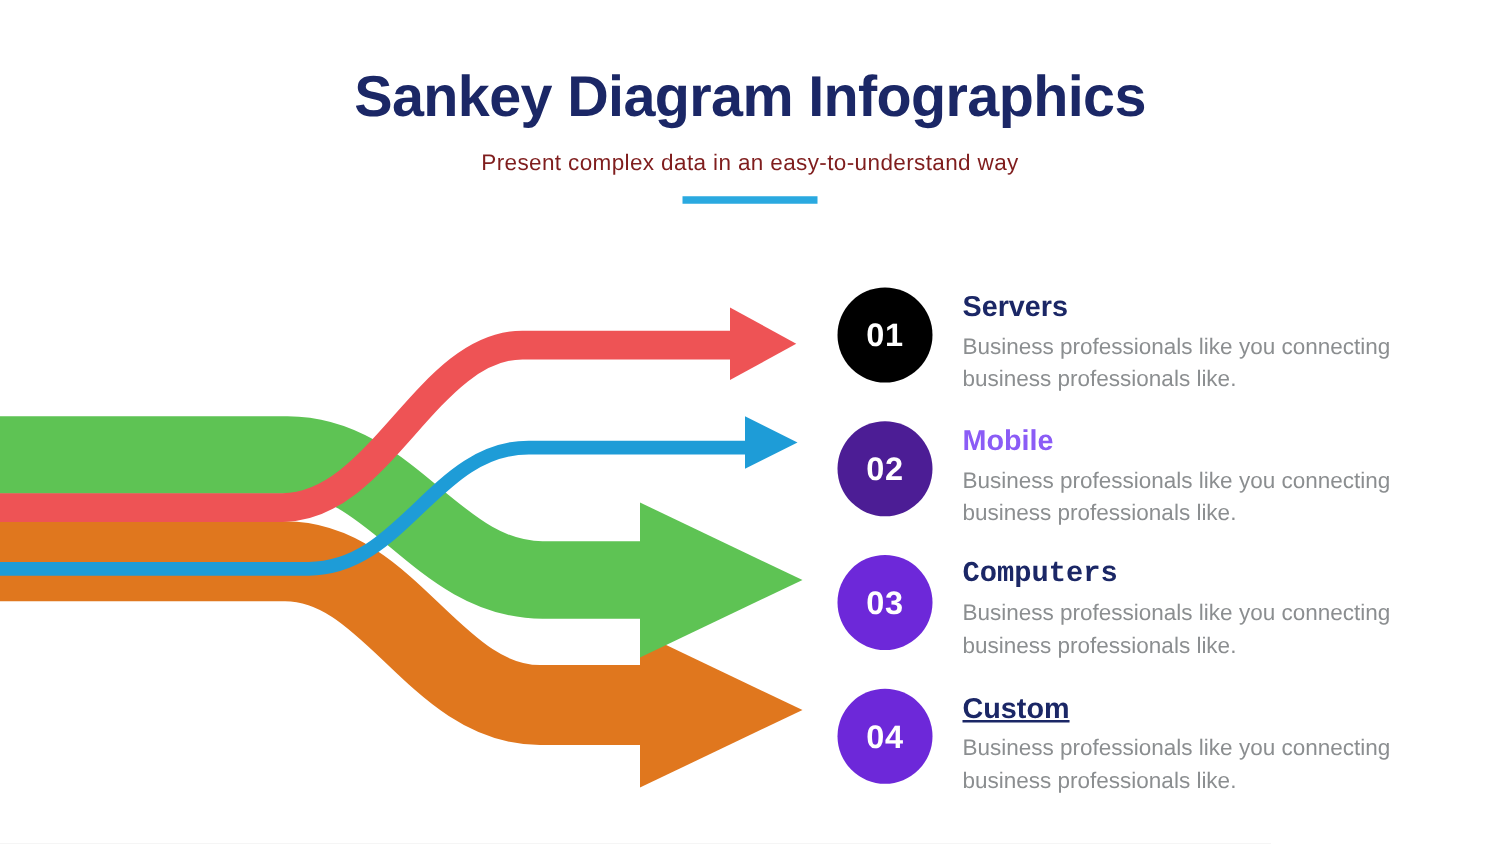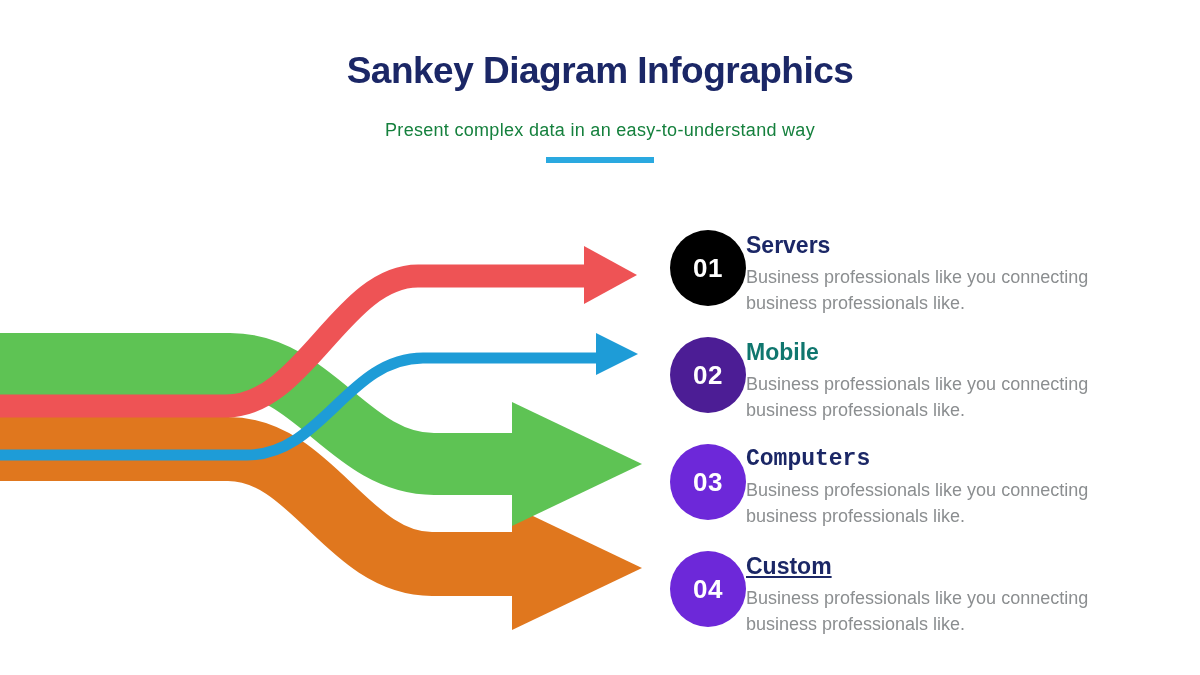--- a/index.html
+++ b/index.html
@@ -10,21 +10,21 @@
     background: #ffffff;
     overflow: hidden;
     font-family: "Liberation Sans", sans-serif;
     margin: 0 auto;
   }
   .title {
     position: absolute;
     top: 50px; left: 0; right: 0;
     margin: 0;
     text-align: center;
-    font-size: 37px;
+    font-size: 46px;
     font-weight: bold;
     letter-spacing: -0.5px;
   }
   .subtitle {
     position: absolute;
     top: 120px; left: 0; right: 0;
     margin: 0;
     text-align: center;
     font-size: 18px;
     letter-spacing: 0.3px;
@@ -50,40 +50,40 @@
     border-radius: 50%;
     flex: 0 0 76px;
     display: flex;
     align-items: center;
     justify-content: center;
     color: #ffffff;
     font-size: 26px;
     font-weight: bold;
     letter-spacing: 0.5px;
   }
-  .row-text { width: 380px; }
+  .row-text { margin-left: 24px; width: 380px; }
   .row-title {
     margin: 2px 0 5px 0;
     font-size: 23px;
     font-weight: bold;
   }
   .row-desc {
     margin: 0;
     width: 358px;
     font-size: 18px;
     line-height: 26px;
   }
 </style>
 </head>
 <body>
 
 <div class="slide">
 
   <h1 class="title" style="color: rgb(27, 39, 102);">Sankey Diagram Infographics</h1>
-  <p class="subtitle" style="color: #15803d;">Present complex data in an easy-to-understand way</p>
+  <p class="subtitle" style="color: #7f1d1d;">Present complex data in an easy-to-understand way</p>
   <div class="underline" style="background-color: rgb(42, 169, 224);"></div>
 
   <svg class="sankey" viewBox="0 0 1200 675" aria-hidden="true">
 
     <path d="M -10 449 H 228 C 312 449, 348 564, 432 564 H 514" fill="none" stroke-width="64" stroke="#E0771E"></path>
     <polygon points="512,506 512,630 642,568" fill="#E0771E"></polygon>
 
     <path d="M -10 364 H 230 C 314 364, 350 464, 434 464 H 514" fill="none" stroke-width="62" stroke="#5EC354"></path>
     <polygon points="512,402 512,526 642,464" fill="#5EC354"></polygon>
 
@@ -102,21 +102,21 @@
       <h3 class="row-title" style="color: rgb(27, 39, 102);">Servers</h3>
       <p class="row-desc" style="color: rgb(139, 142, 144);">Business professionals like you connecting business professionals like.</p>
     </div>
   </div>
 
   <div class="row" style="top:337px">
     <div class="badge" style="background-color: #4c1d95;">
       <span>02</span>
     </div>
     <div class="row-text">
-      <h3 class="row-title" style="color: #0f766e;">Mobile</h3>
+      <h3 class="row-title" style="color: #8b5cf6;">Mobile</h3>
       <p class="row-desc" style="color: rgb(139, 142, 144);">Business professionals like you connecting business professionals like.</p>
     </div>
   </div>
 
   <div class="row" style="top:444px">
     <div class="badge" style="background-color: #6d28d9;">
       <span>03</span>
     </div>
     <div class="row-text">
       <h3 class="row-title" style="color: rgb(27, 39, 102); font-family: Liberation Mono, monospace;">Computers</h3>

